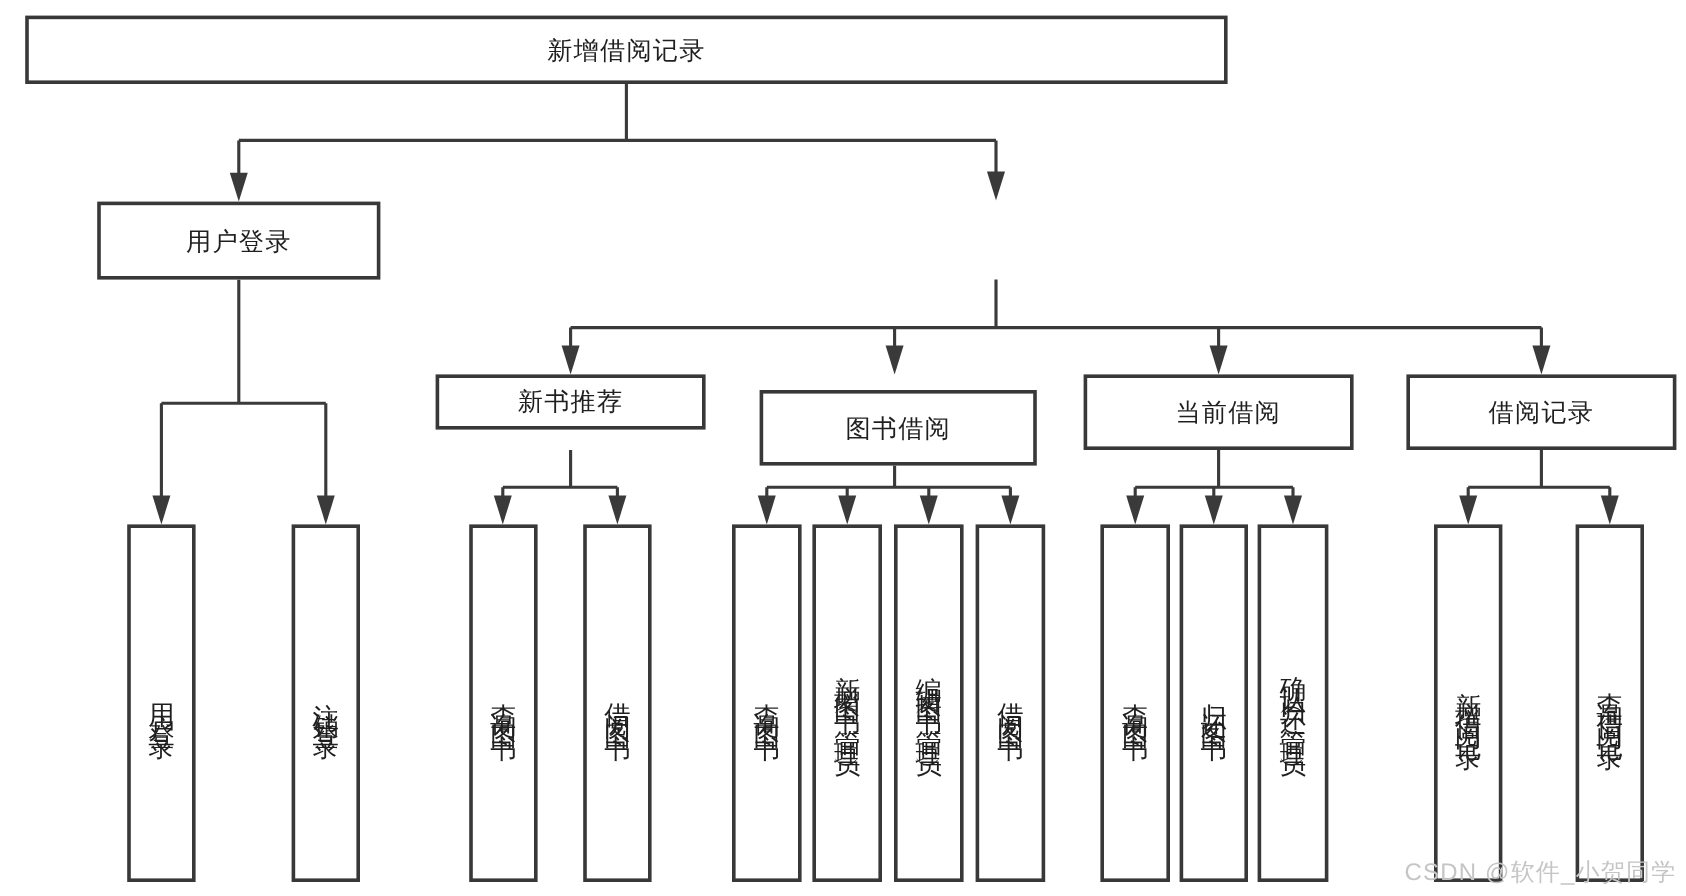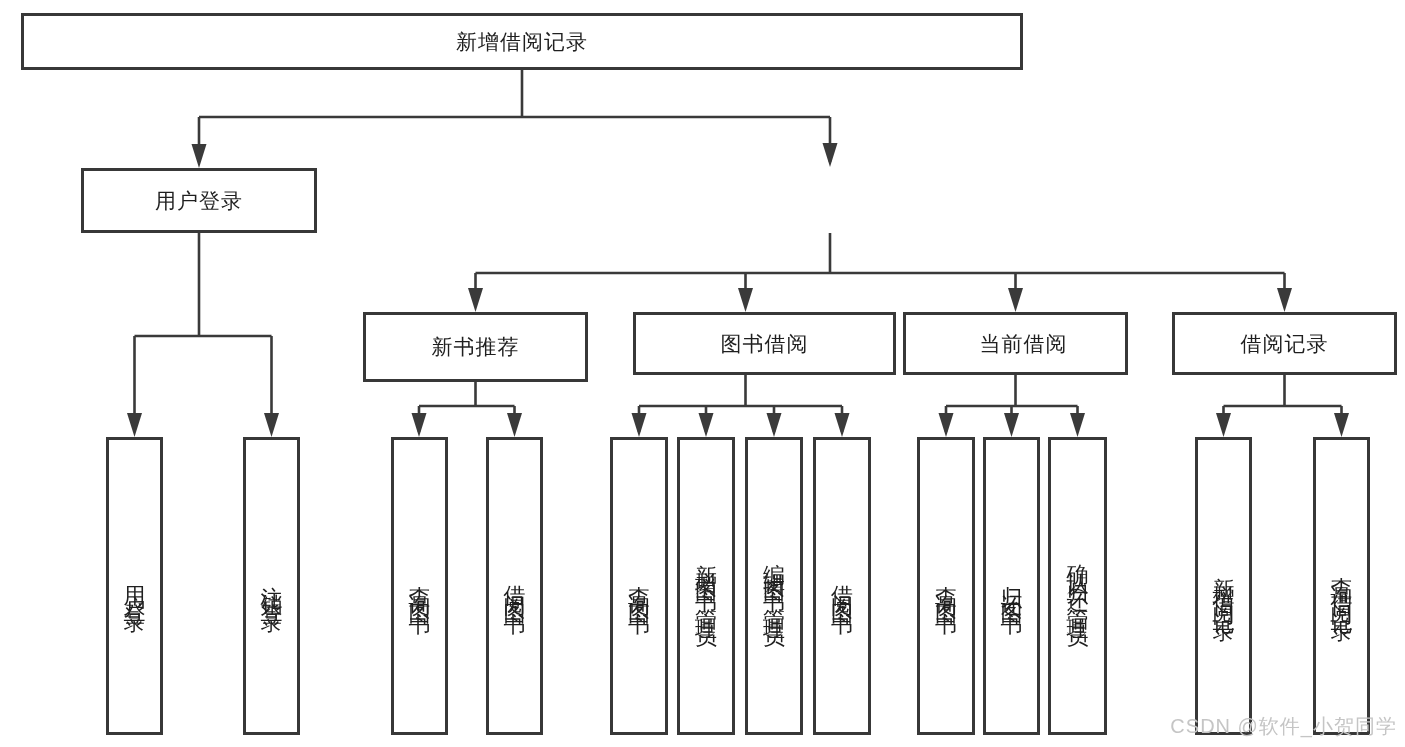--- a/index.html
+++ b/index.html
@@ -104,22 +104,22 @@
       <path class="edge" d="M1284.5 375 V406 M1223.5 406 H1341.5 M1223.5 406 V432 M1341.5 406 V432"></path>
       <polygon class="head" points="1223.5,437 1216,413 1231,413"></polygon>
       <polygon class="head" points="1341.5,437 1334,413 1349,413"></polygon>
     </g>
   </svg>
 
   <div class="box box-h" style="left:21px;top:13px;width:1002px;height:57px;">新增借阅记录</div>
 
   <div class="box box-h" style="left:81px;top:168px;width:236px;height:65px;">用户登录</div>
 
-  <div class="box box-h" style="left:363px;top:312px;width:225px;height:70px;">新书推荐</div>
-  <div class="box box-h" style="left:633px;top:312px;width:263px;height:63px;">图书借阅</div>
+  <div class="box box-h" style="left:363px;top:312px;width:225px;height:46px;">新书推荐</div>
+  <div class="box box-h" style="left:633px;top:325px;width:231px;height:63px;">图书借阅</div>
   <div class="box box-h" style="left:903px;top:312px;width:225px;height:63px;padding-left:16px;">当前借阅</div>
   <div class="box box-h" style="left:1172px;top:312px;width:225px;height:63px;">借阅记录</div>
 
   <div class="box box-v" style="left:106px;top:437px;width:57px;height:298px;">
     <span class="vtext">用户登录</span>
   </div>
   <div class="box box-v" style="left:243px;top:437px;width:57px;height:298px;">
     <span class="vtext">注销登录</span>
   </div>
 

